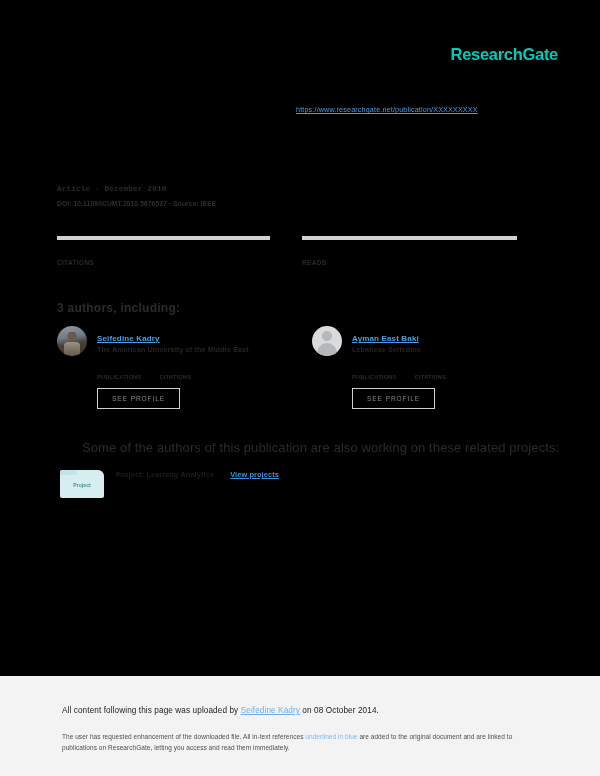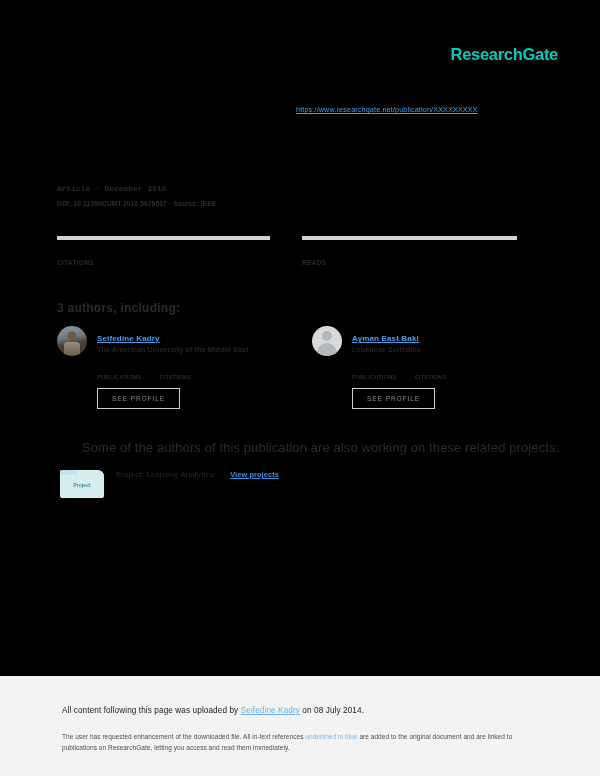--- a/index.html
+++ b/index.html
@@ -412,20 +412,20 @@
         <span>Project</span>
       </div>
       <div class="project-text">Project: Learning Analytics</div>
       <a class="project-text project-link" href="#">View projects</a>
     </div>
 
   </div>
 
   <div class="footer">
     <div class="footer-upload">
-      <span>All content following this page was uploaded by </span><a class="author-link" href="#">Seifedine Kadry</a><span> on 08 July 2014.</span>
+      <span>All content following this page was uploaded by </span><a class="author-link" href="#">Seifedine Kadry</a><span> on 08 October 2014.</span>
     </div>
     <div class="footer-note">
       <span>The user has requested enhancement of the downloaded file. All in-text references </span><span class="blue-link">underlined in blue</span><span> are added to the original document and are linked to publications on ResearchGate, letting you access and read them immediately.</span>
     </div>
   </div>
 
 </div>
 
 </body></html>

